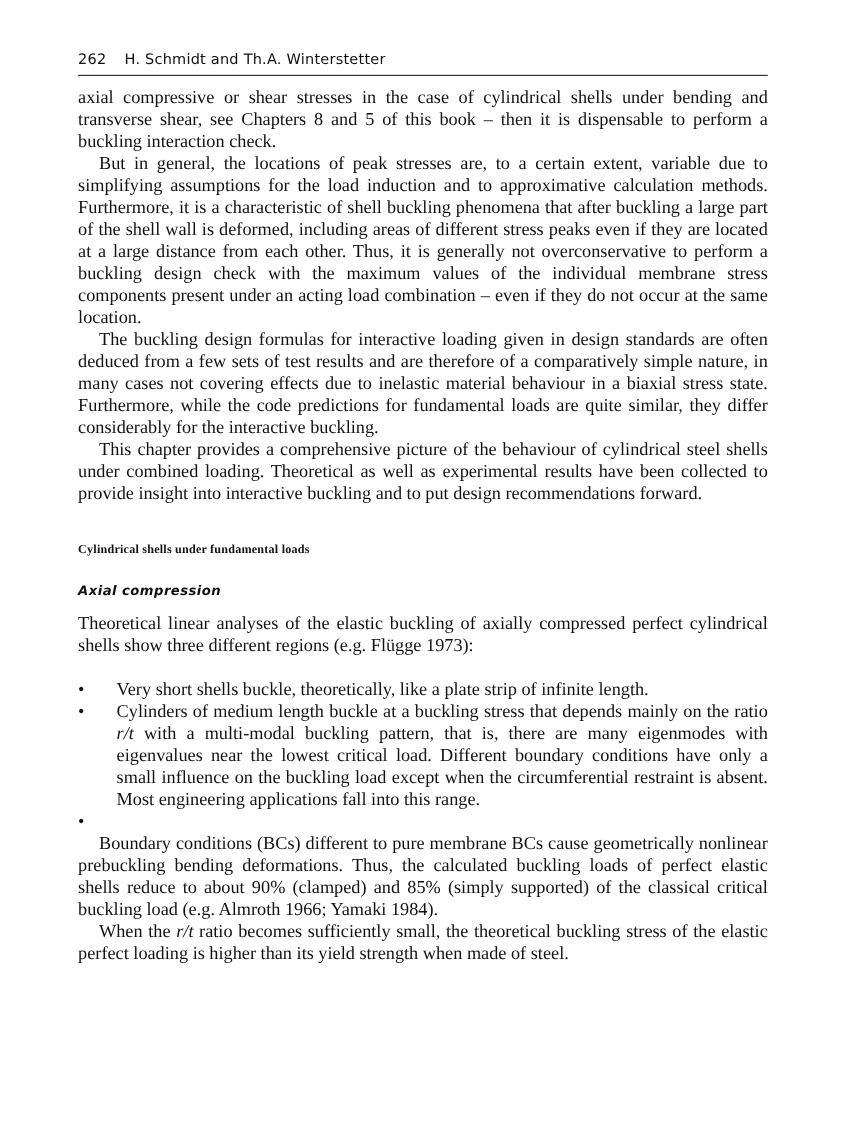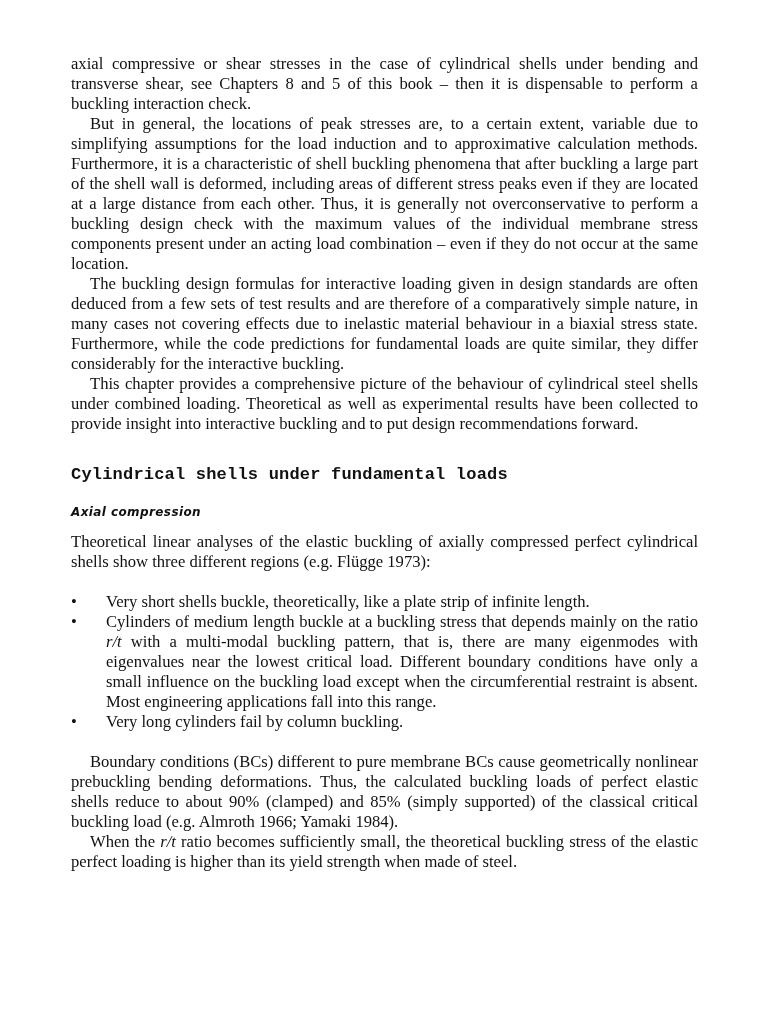--- a/index.html
+++ b/index.html
@@ -18,23 +18,23 @@
   .body-text {
     font-family: "Liberation Serif", serif;
     font-size: 16.6px;
     line-height: 20px;
     text-align: justify;
     margin-top: 10px;
   }
   p { margin: 0; text-align: justify; }
   p.indent { text-indent: 19px; }
   h2 {
-    font-family: Liberation Mono, monospace;
+    font-family: Liberation Serif, serif;
     font-weight: bold;
-    font-size: 17px;
+    font-size: 11px;
     letter-spacing: 0.2px;
     margin: 30px 0 0 0;
     line-height: 22px;
   }
   h3 {
     font-family: "DejaVu Sans", sans-serif;
     font-weight: bold;
     font-style: italic;
     font-size: 12px;
     letter-spacing: 0.4px;
@@ -46,20 +46,24 @@
   ul.bullets li { position: relative; padding-left: 35px; text-align: justify; }
   ul.bullets li .bullet { position: absolute; left: 0; top: 0; width: 12px; }
   .gap-after-list { margin-top: 20px; }
   i.math { font-style: italic; }
 </style>
 </head>
 <body>
 
 <div class="page">
 
+  <div class="running-head">
+    <span class="pg">262</span>
+    <span>H. Schmidt and Th.A. Winterstetter</span>
+  </div>
 
   <div class="body-text">
 
     <p>axial compressive or shear stresses in the case of cylindrical shells under bending and transverse shear, see Chapters 8 and 5 of this book – then it is dispensable to perform a buckling interaction check.</p>
     <p class="indent">But in general, the locations of peak stresses are, to a certain extent, variable due to simplifying assumptions for the load induction and to approximative calculation methods. Furthermore, it is a characteristic of shell buckling phenomena that after buckling a large part of the shell wall is deformed, including areas of different stress peaks even if they are located at a large distance from each other. Thus, it is generally not overconservative to perform a buckling design check with the maximum values of the individual membrane stress components present under an acting load combination – even if they do not occur at the same location.</p>
     <p class="indent">The buckling design formulas for interactive loading given in design standards are often deduced from a few sets of test results and are therefore of a comparatively simple nature, in many cases not covering effects due to inelastic material behaviour in a biaxial stress state. Furthermore, while the code predictions for fundamental loads are quite similar, they differ considerably for the interactive buckling.</p>
     <p class="indent">This chapter provides a comprehensive picture of the behaviour of cylindrical steel shells under combined loading. Theoretical as well as experimental results have been collected to provide insight into interactive buckling and to put design recommendations forward.</p>
 
     <h2>Cylindrical shells under fundamental loads</h2>
     <h3>Axial compression</h3>
@@ -70,21 +74,20 @@
       <li>
         <span class="bullet">•</span>
         <span>Very short shells buckle, theoretically, like a plate strip of infinite length.</span>
       </li>
       <li>
         <span class="bullet">•</span>
         <span>Cylinders of medium length buckle at a buckling stress that depends mainly on the ratio </span><i class="math">r/t</i><span> with a multi-modal buckling pattern, that is, there are many eigenmodes with eigenvalues near the lowest critical load. Different boundary conditions have only a small influence on the buckling load except when the circumferential restraint is absent. Most engineering applications fall into this range.</span>
       </li>
       <li>
         <span class="bullet">•</span>
-        <span>Very long cylinders fail by column buckling.</span>
       </li>
     </ul>
 
     <p class="indent gap-after-list">Boundary conditions (BCs) different to pure membrane BCs cause geometrically nonlinear prebuckling bending deformations. Thus, the calculated buckling loads of perfect elastic shells reduce to about 90% (clamped) and 85% (simply supported) of the classical critical buckling load (e.g. Almroth 1966; Yamaki 1984).</p>
     <p class="indent"><span>When the </span><i class="math">r/t</i><span> ratio becomes sufficiently small, the theoretical buckling stress of the elastic perfect loading is higher than its yield strength when made of steel.</span></p>
 
   </div>
 </div>
 
 </body></html>

